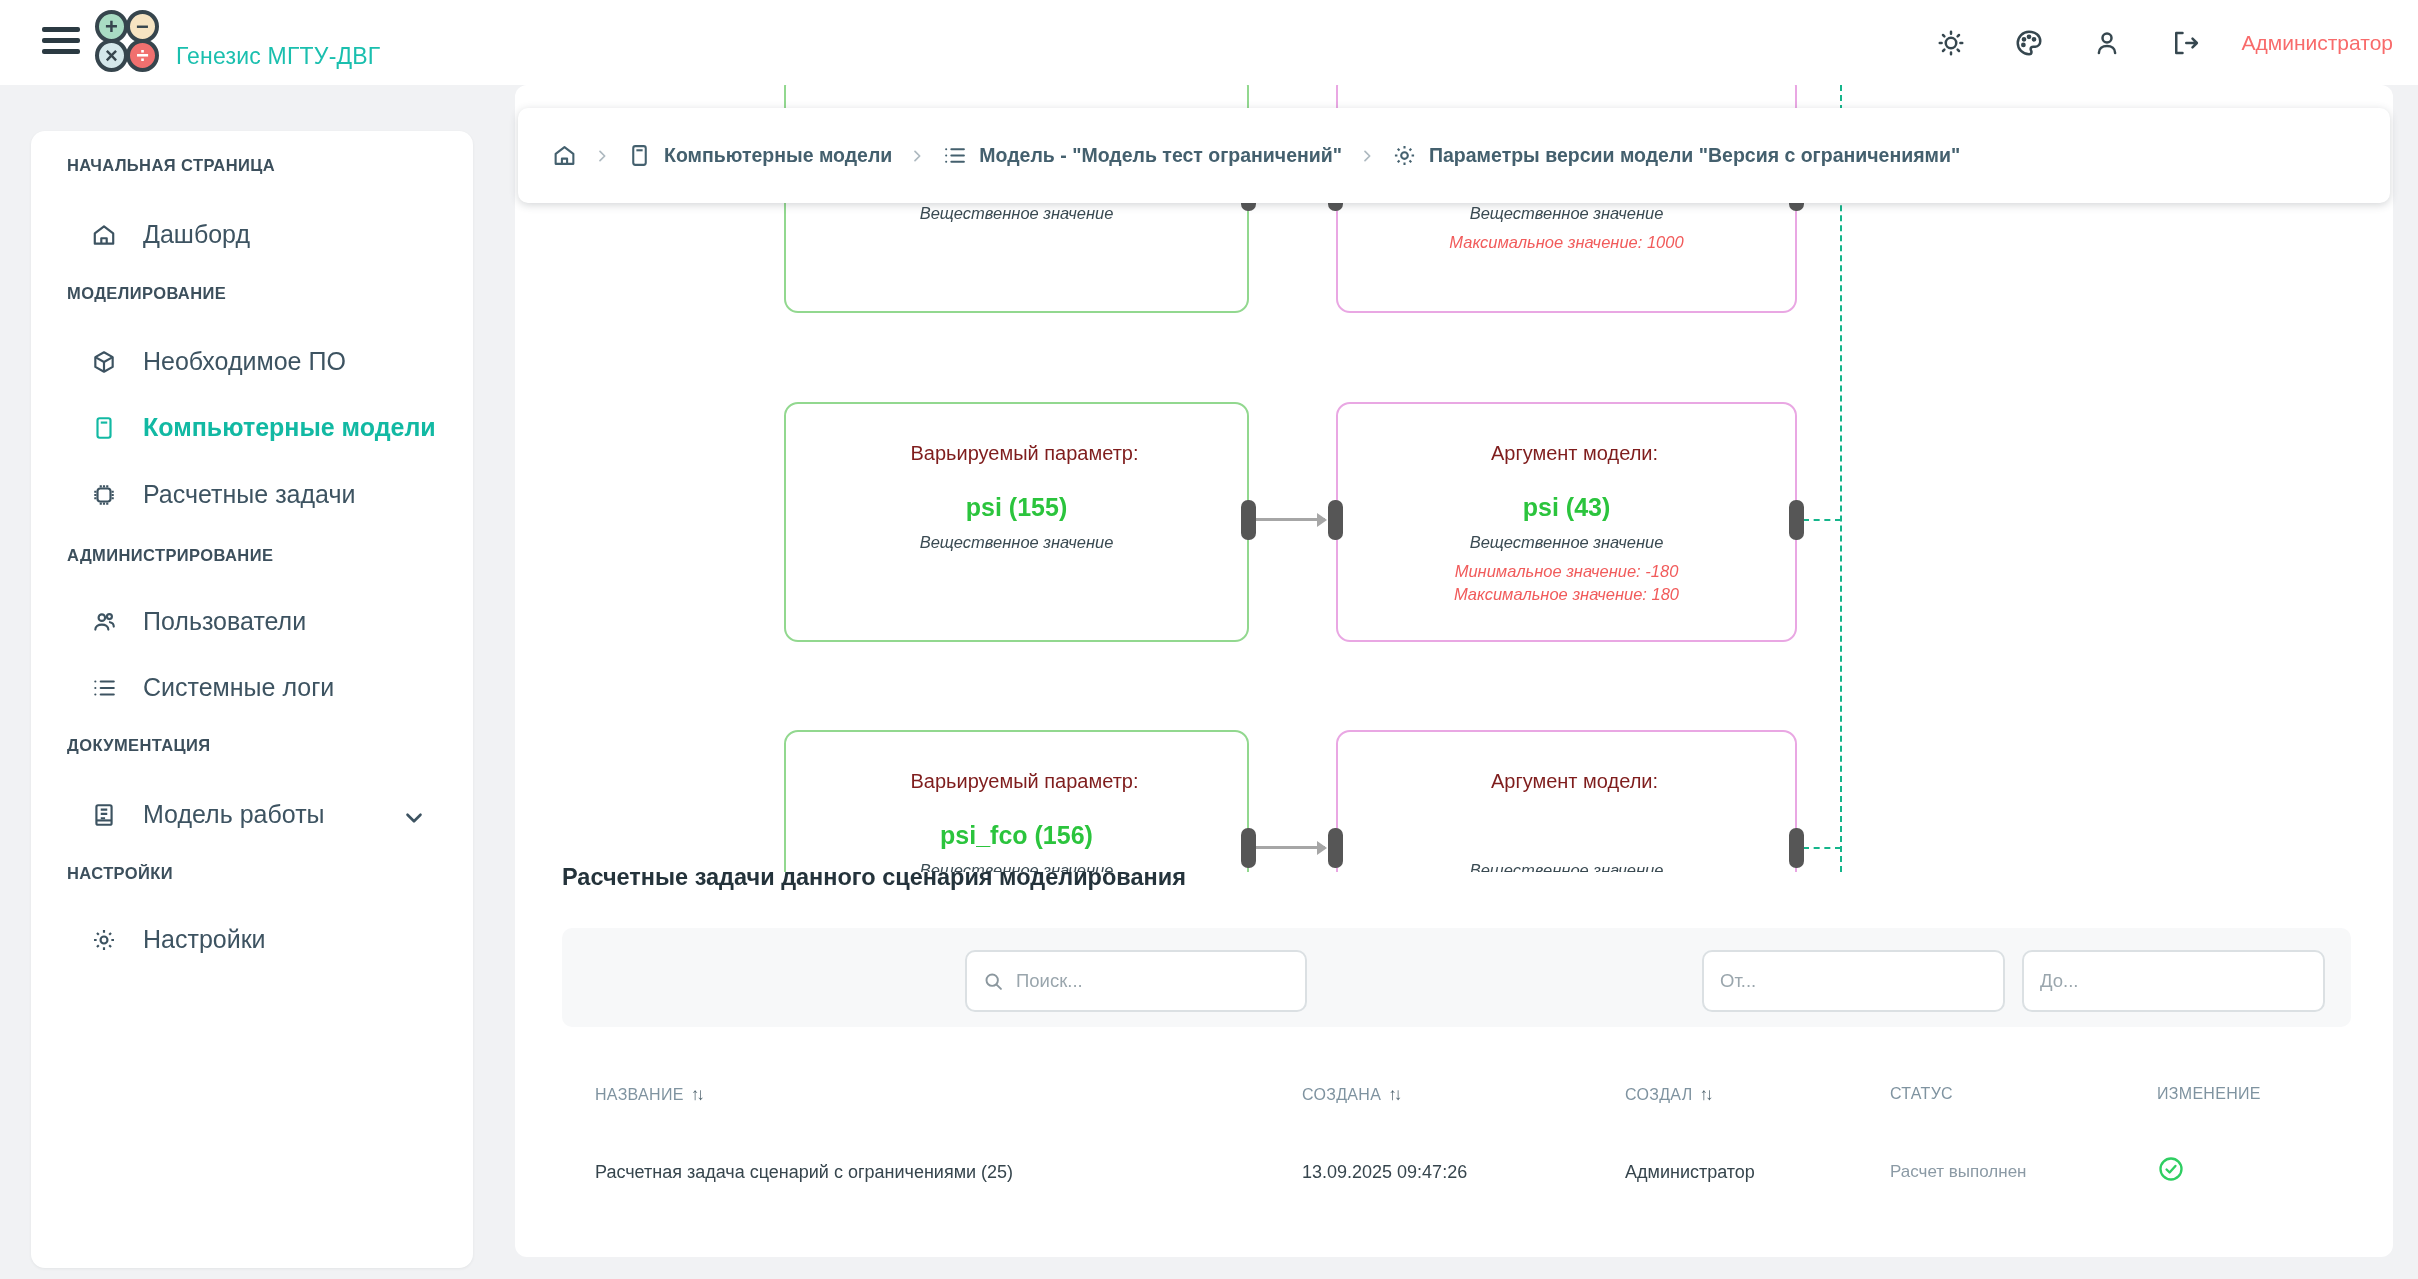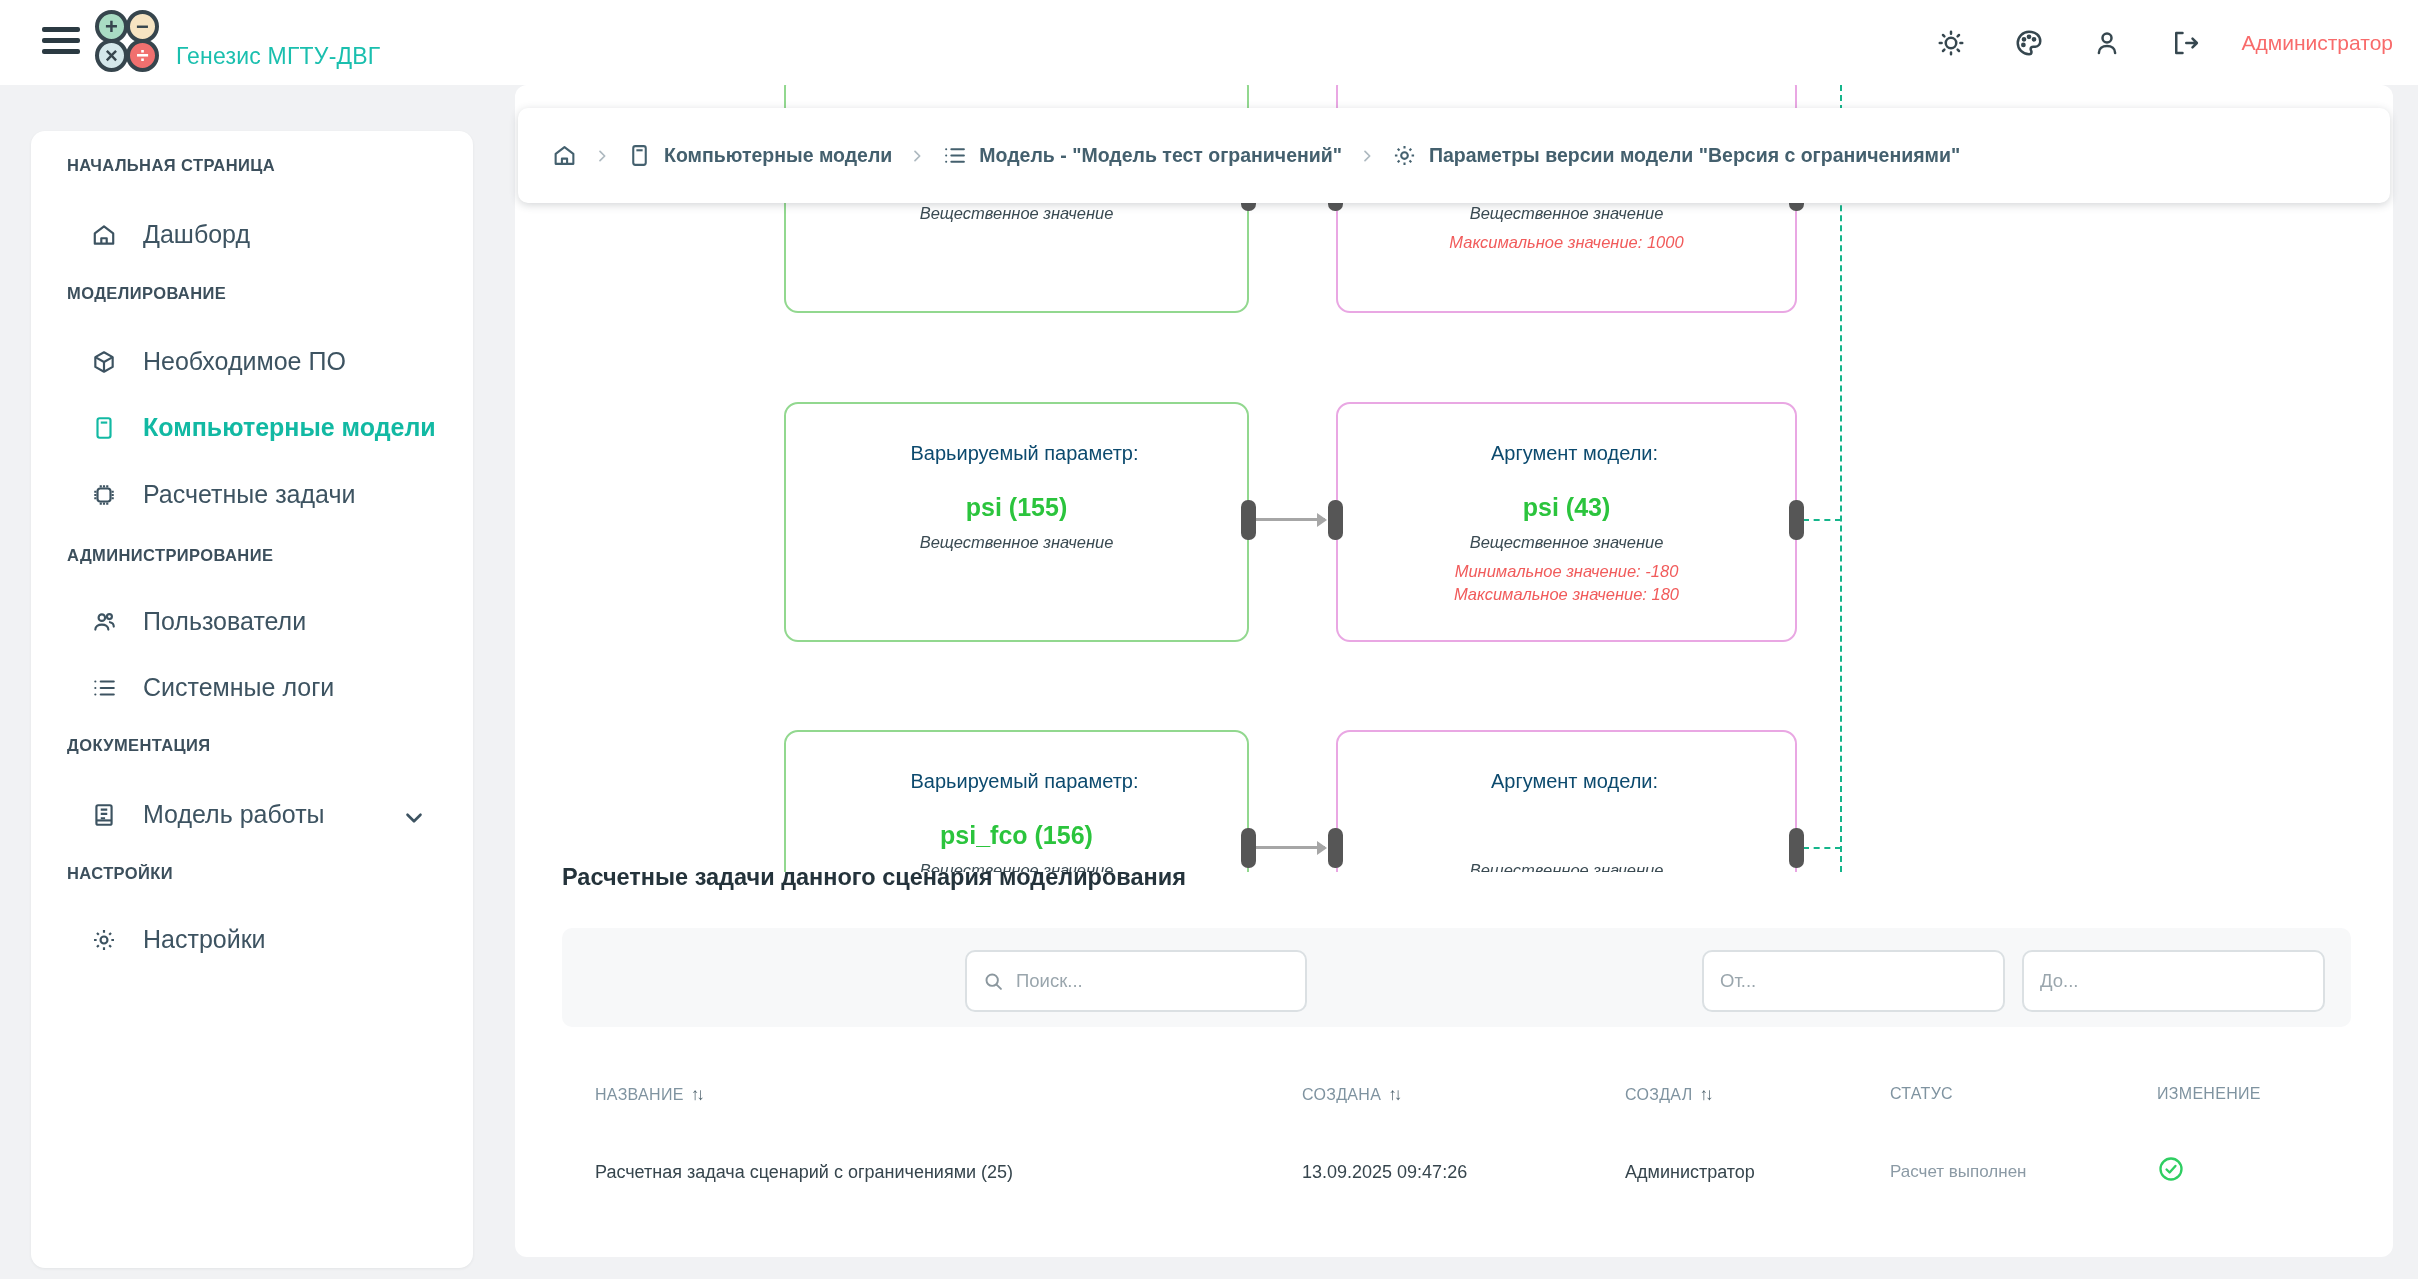--- a/index.html
+++ b/index.html
@@ -48,21 +48,21 @@
 
   
   .vdash { position:absolute; left:1289px; top:0; width:0; height:787px; border-left:2.5px dashed #15b58b; }
   .hdash { position:absolute; left:1252px; width:38px; height:0; border-top:2.5px dashed #15b58b; }
 
   
   .node { position:absolute; width:465px; height:240px; background:#fff; border-radius:14px; cursor:pointer; }
   .node.green { border:2px solid #92d88f; }
   .node.pink  { border:2px solid #e9a7e3; width:461px; }
   .nt { position:absolute; width:100%; text-align:center; }
-  .node-title { top:36px; font-size:20px; color:#0c4a6e; line-height:26px;padding-left:16px; }
+  .node-title { top:36px; font-size:20px; color:#7f1d1d; line-height:26px;padding-left:16px; }
   .node-value { top:88px; font-size:25px; font-weight:bold; color:#2bc43d; line-height:30px; }
   .node-type  { top:127px; font-size:16.5px; font-style:italic; color:#3a4a52; line-height:22px; }
   .node-c1 { top:156px; font-size:16.5px; font-style:italic; color:#f15b5b; line-height:22px; }
   .node-c2 { top:179px; font-size:16.5px; font-style:italic; color:#f15b5b; line-height:22px; }
   .handle { position:absolute; width:15px; height:40px; background:#565656; border-radius:7px; z-index:3; cursor:crosshair; }
   .edge { position:absolute; width:72px; height:2.5px; background:#a6a6a6; }
   .edge:after { content:""; position:absolute; right:-2px; top:-5.5px; border-left:10px solid #a6a6a6; border-top:7px solid transparent; border-bottom:7px solid transparent; }
 
   
   .crumbbar { position:absolute; left:3px; top:23px; width:1872px; height:95px; background:#fff; border-radius:10px; box-shadow:0 2px 9px rgba(55,65,75,.22); display:flex; align-items:center; padding:0 34px; gap:17px; z-index:8; }

